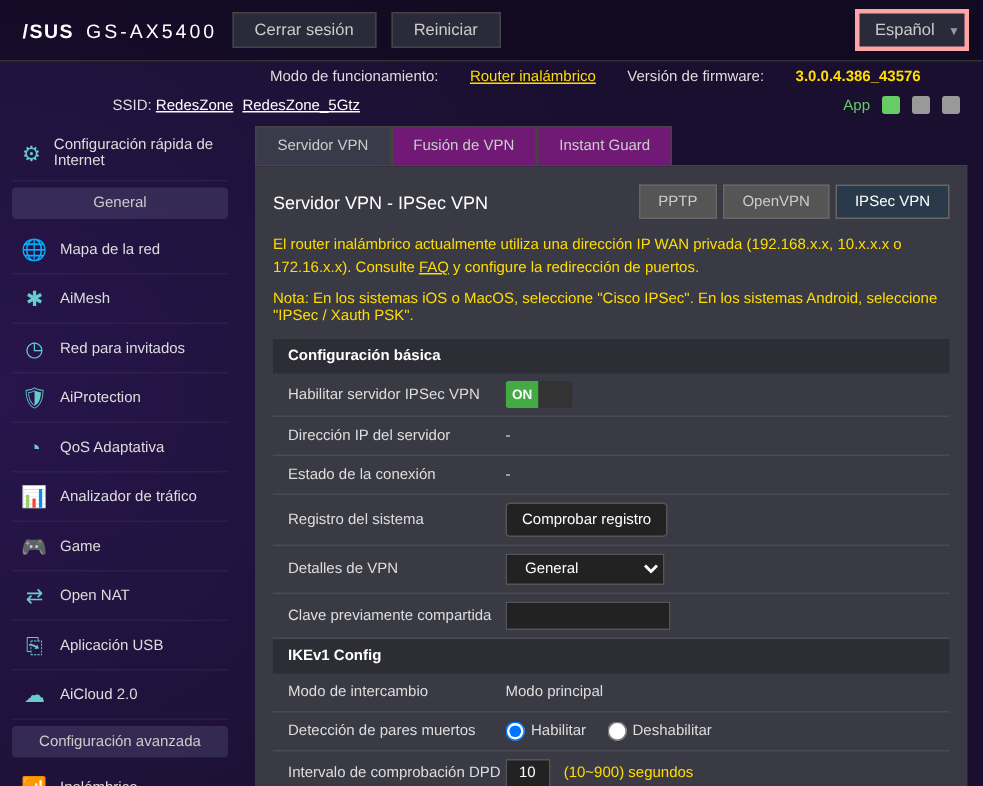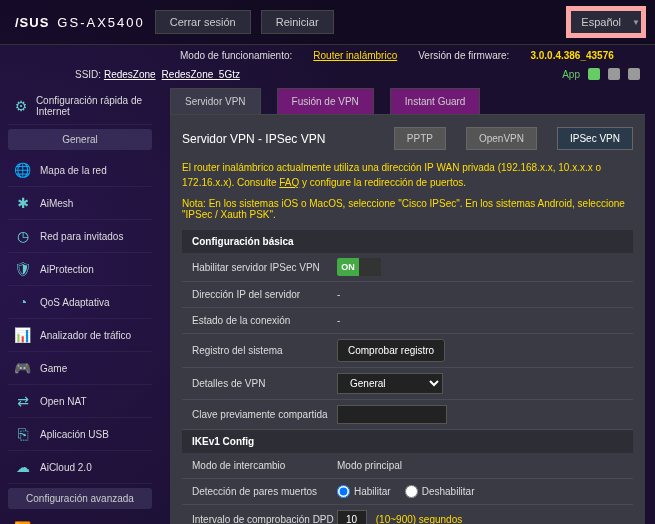--- a/index.html
+++ b/index.html
@@ -2,46 +2,46 @@
 <html><head>
 <meta charset="utf-8">
 <style>
 *{margin:0;padding:0;box-sizing:border-box;font-family:Arial,sans-serif}
 body{background:#1a0f2e;width:655px;height:524px;overflow:hidden;background-image:radial-gradient(circle at 0% 50%,rgba(60,30,120,.4),transparent 60%);color:#fff;font-size:11px}
 .header{display:flex;align-items:center;padding:6px 15px;background:rgba(0,0,0,.3);border-bottom:1px solid #333}
 .logo{font-weight:bold;font-size:13px;letter-spacing:1px}
 .model{margin-left:8px;font-size:13px;letter-spacing:2px;color:#fff}
 .header-btn{background:#2a2a3a;color:#ccc;padding:5px 14px;margin-left:10px;font-size:11px;border:1px solid #444;cursor:pointer}
 .spacer{flex:1}
-.lang-sel{background:#2a2a3a;color:#ccc;padding:5px 20px 5px 10px;border:5px solid #fca5a5;font-size:11px}
+.lang-sel{background:#2a2a3a;color:#ccc;padding:5px 20px 5px 10px;border:3px solid #fca5a5;font-size:11px}
 .chev{margin-left:-14px;font-size:8px;color:#999}
 .subheader{padding:5px 15px 5px 180px;font-size:10px;color:#ddd;display:flex;align-items:center;gap:21px}
 .subheader a.yl{color:#fd0;text-decoration:underline}
 .fw{color:#fd0;font-weight:bold}
 .subheader2{padding:2px 15px 8px 75px;font-size:10px;color:#ddd;display:flex;align-items:center}
 .ssid{color:#fff;text-decoration:underline;margin-right:6px}
 .app-ic{margin-left:auto;display:flex;gap:8px;align-items:center}
 .app-lk{color:#6c6;font-size:10px}
 .ic{width:12px;height:12px;display:inline-block;background:#6c6;border-radius:2px}
 .main{display:flex;height:calc(100% - 72px)}
 .sidebar{width:160px;padding:0 8px;overflow-y:auto}
 .sidebar::-webkit-scrollbar{width:6px}
 .sb-sec{background:rgba(100,100,140,.3);color:#ccc;text-align:center;padding:5px;font-size:10px;margin:4px 0;border-radius:3px}
 .sb-item{display:flex;align-items:center;padding:7px 6px;color:#ddd;font-size:10px;cursor:pointer;border-bottom:1px solid rgba(255,255,255,.05)}
 .sb-ic{width:18px;height:18px;margin-right:8px;display:flex;align-items:center;justify-content:center;color:#6cc;font-size:14px}
 .content{flex:1;padding:0 10px;overflow-y:auto}
 .content::-webkit-scrollbar{width:8px}
 .content::-webkit-scrollbar-thumb{background:#444}
-.tabs{display:flex;gap:16px;border-bottom:1px solid #444}
+.tabs{display:flex;gap:0;border-bottom:1px solid #444}
 .tab{padding:7px 14px;font-size:10px;color:#ccc;cursor:pointer;background:#701a75;border:1px solid #444;border-bottom:none}
 .tab.act{background:#3a3a4a}
 .panel{background:#3a3a45;padding:12px}
 .panel-hd{display:flex;align-items:center;margin-bottom:10px}
 .panel-title{font-size:12px;font-weight:normal}
-.vpn-btns{margin-left:auto;display:flex;gap:20px}
+.vpn-btns{margin-left:auto;display:flex;gap:4px}
 .vpn-btn{background:#555;padding:5px 12px;font-size:10px;color:#ccc;cursor:pointer;border:1px solid #666}
 .vpn-btn.act{background:#2a3a4a;color:#fff}
 .info{font-size:10px;color:#fd0;line-height:1.5;margin-bottom:8px}
 .info a{color:#fd0;text-decoration:underline}
 .note{font-size:10px;color:#fd0;margin-bottom:10px}
 .sec-hd{background:#2d2d36;padding:6px 10px;font-size:10px;color:#fff;font-weight:bold}
 .row{display:flex;align-items:center;border-bottom:1px solid #4a4a55;padding:5px 10px;min-height:26px}
 .row-lbl{width:145px;font-size:10px;color:#ddd}
 .row-val{flex:1;font-size:10px;color:#ddd}
 .toggle{display:inline-flex;width:44px;height:18px;background:#222;border-radius:2px;overflow:hidden}

